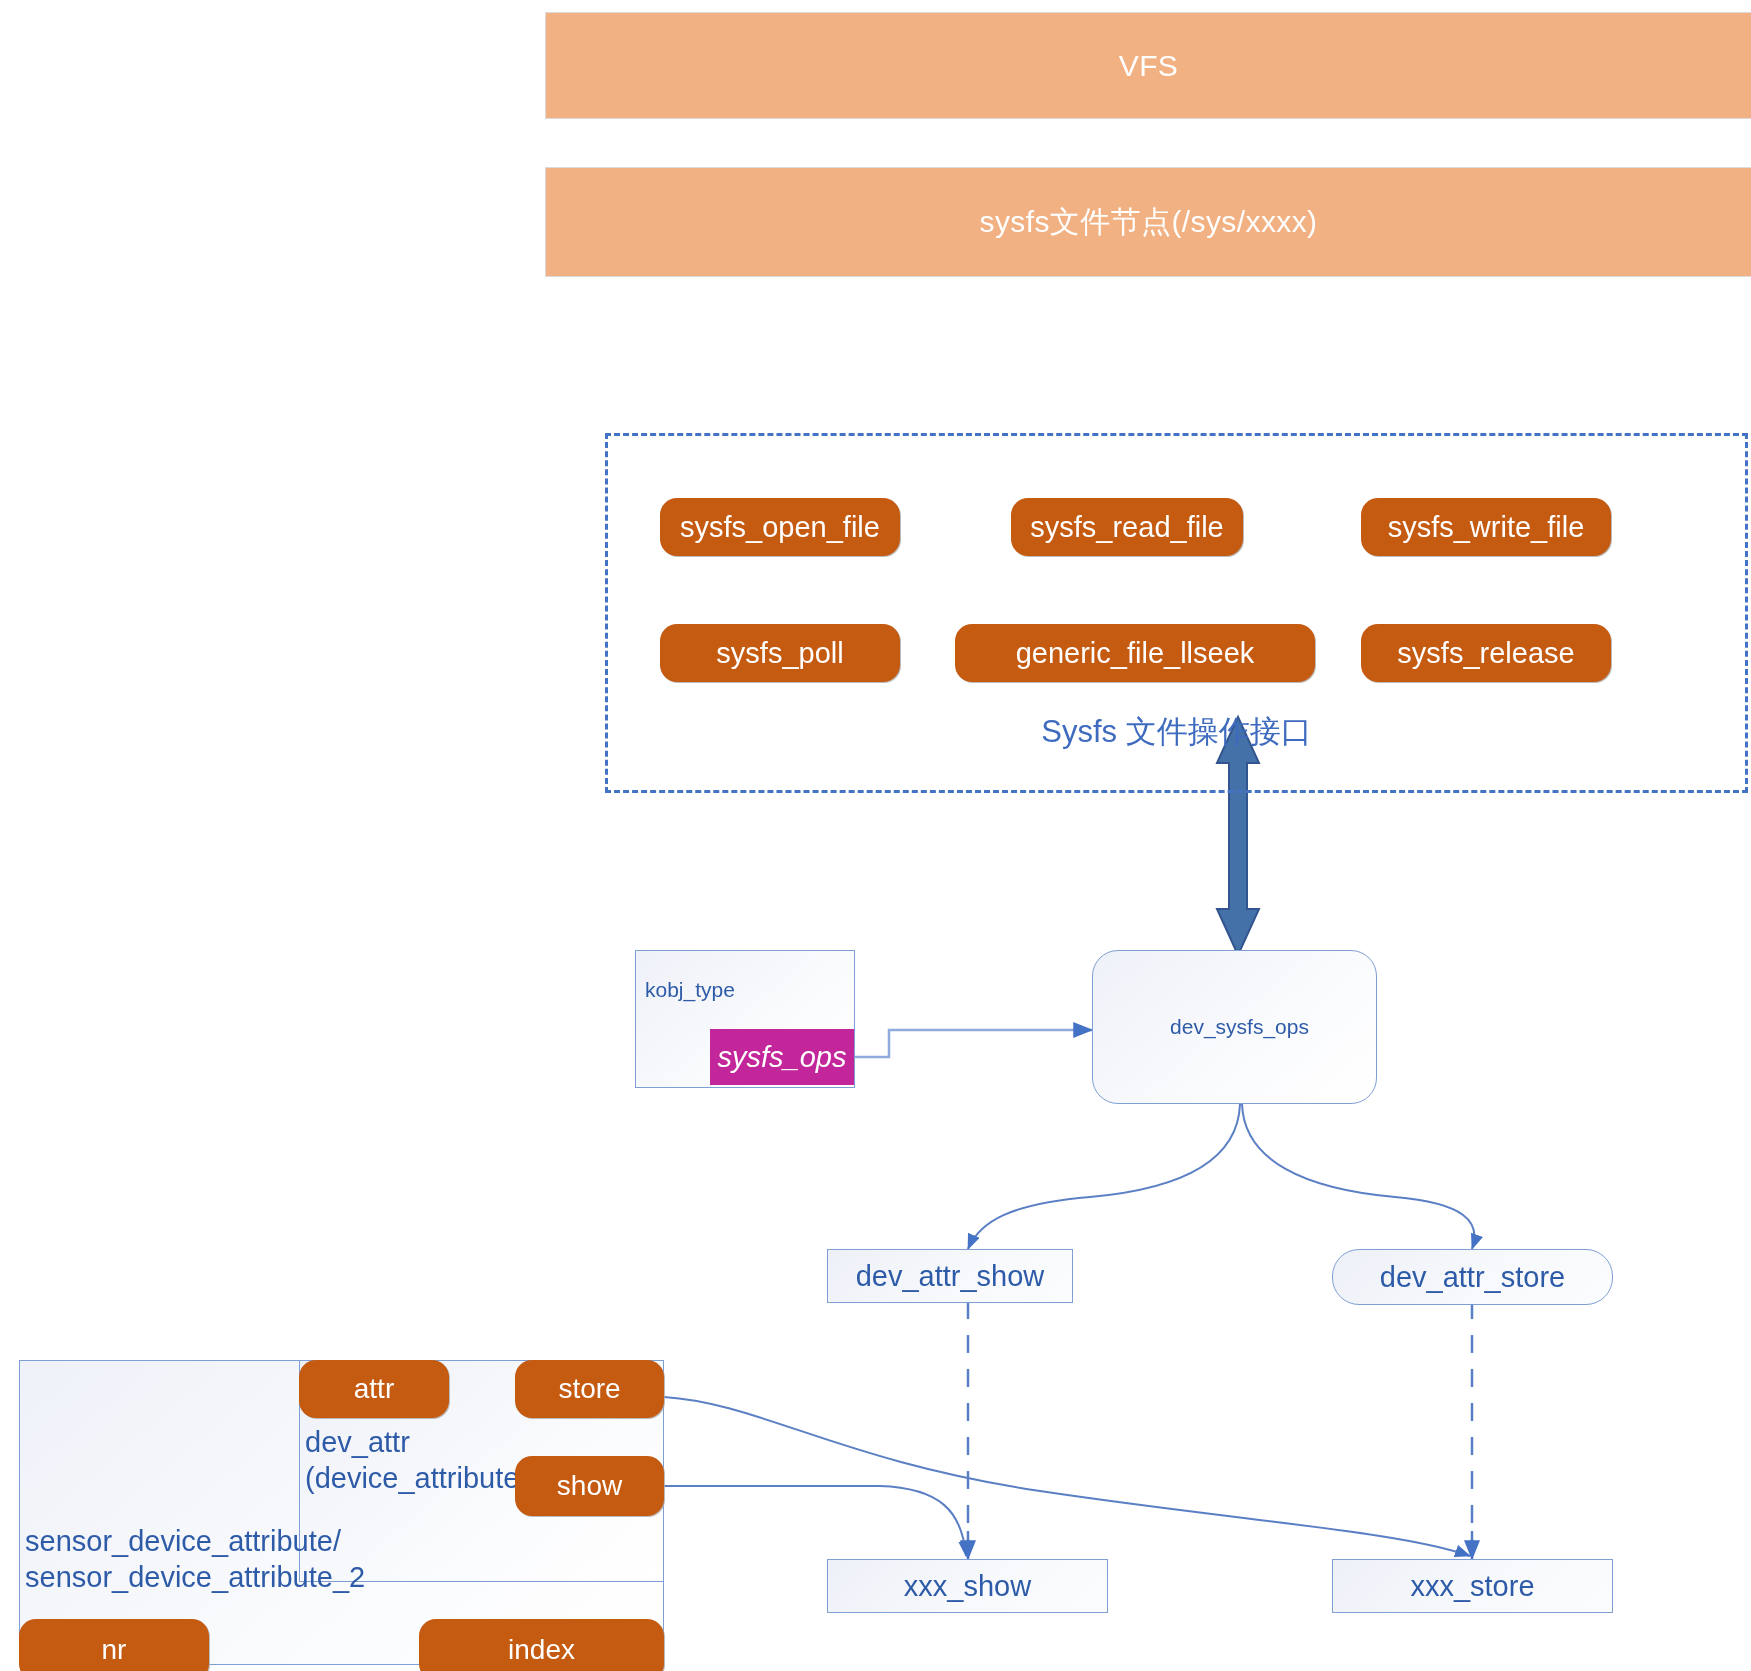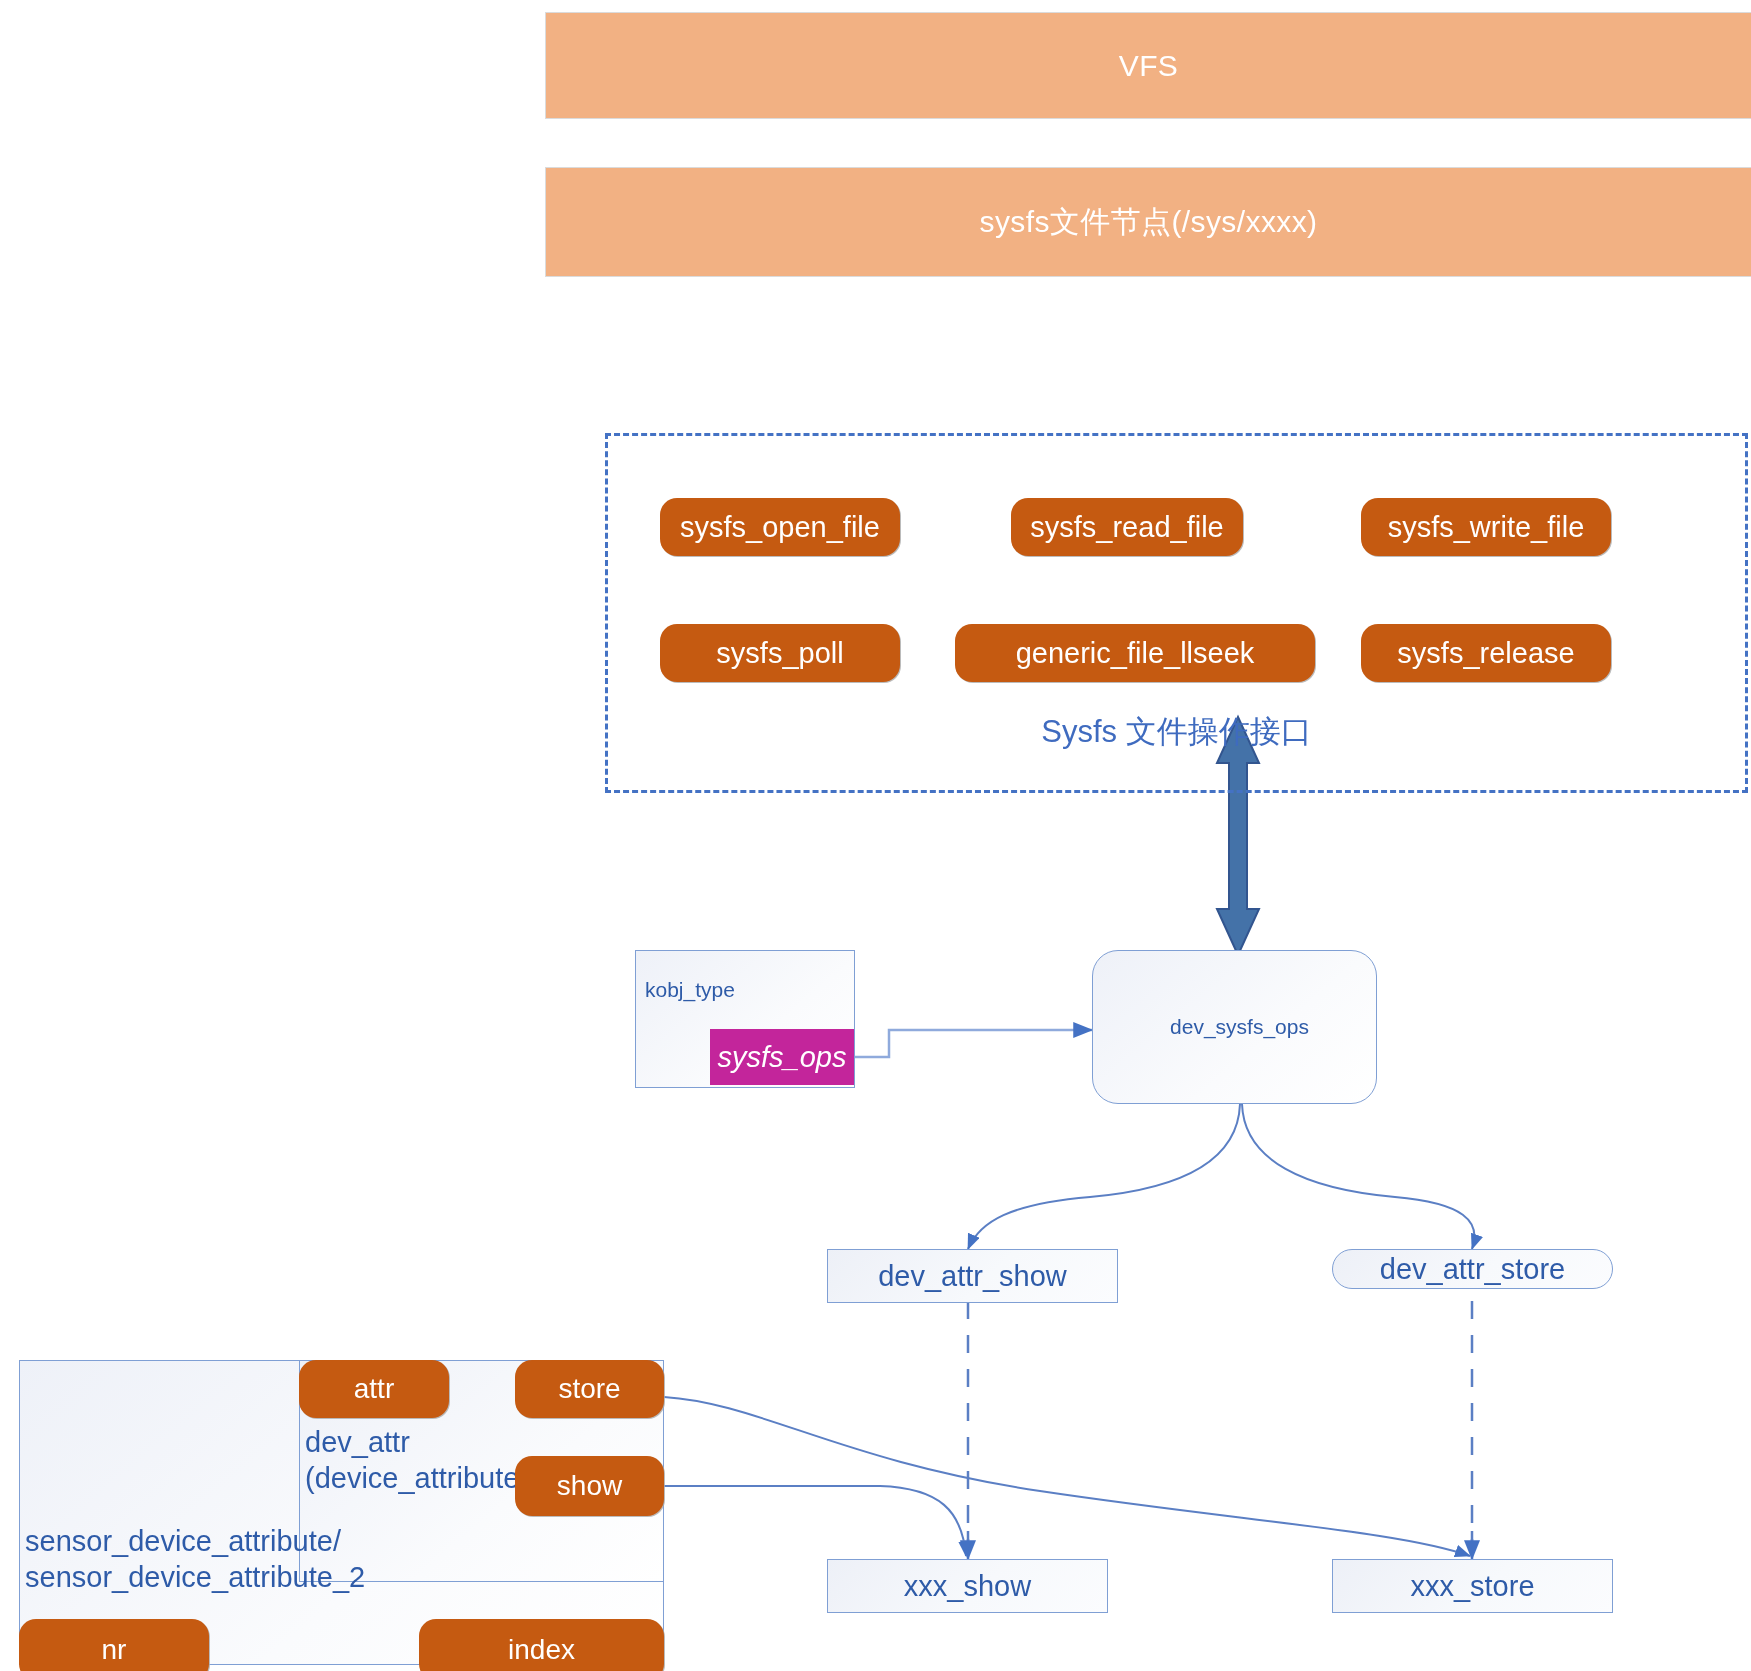--- a/index.html
+++ b/index.html
@@ -128,24 +128,24 @@
   <div class="node lbox-plain" style="left:635px;top:939px;width:220px;height:138px;"></div>
   <div class="txt" style="left:645px;top:967px;">kobj_type</div>
   <div class="node magenta" style="left:710px;top:1018px;width:144px;height:56px;">
     <span>sysfs_ops</span>
   </div>
 
   <div class="node lbox-plain label-left" style="left:1092px;top:939px;width:285px;height:154px;">
     <span class="txt" style="position:static;padding-left:10px;">dev_sysfs_ops</span>
   </div>
 
-  <div class="node lbox" style="left:827px;top:1238px;width:291px;height:54px;">
+  <div class="node lbox" style="left:827px;top:1238px;width:246px;height:54px;">
     <span>dev_attr_show</span>
   </div>
-  <div class="node lbox" style="left:1332px;top:1238px;width:281px;height:40px;border-radius:27px;">
+  <div class="node lbox" style="left:1332px;top:1238px;width:281px;height:56px;border-radius:27px;">
     <span>dev_attr_store</span>
   </div>
 
   <div class="node lbox" style="left:827px;top:1548px;width:281px;height:54px;">
     <span>xxx_show</span>
   </div>
   <div class="node lbox" style="left:1332px;top:1548px;width:281px;height:54px;">
     <span>xxx_store</span>
   </div>
 

